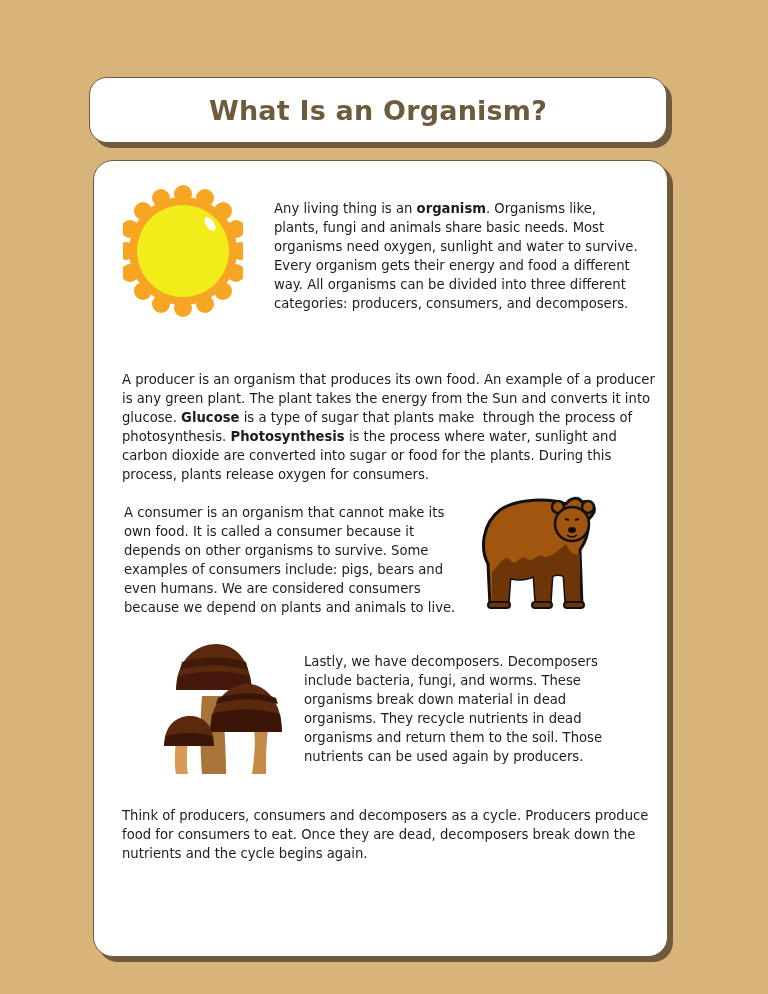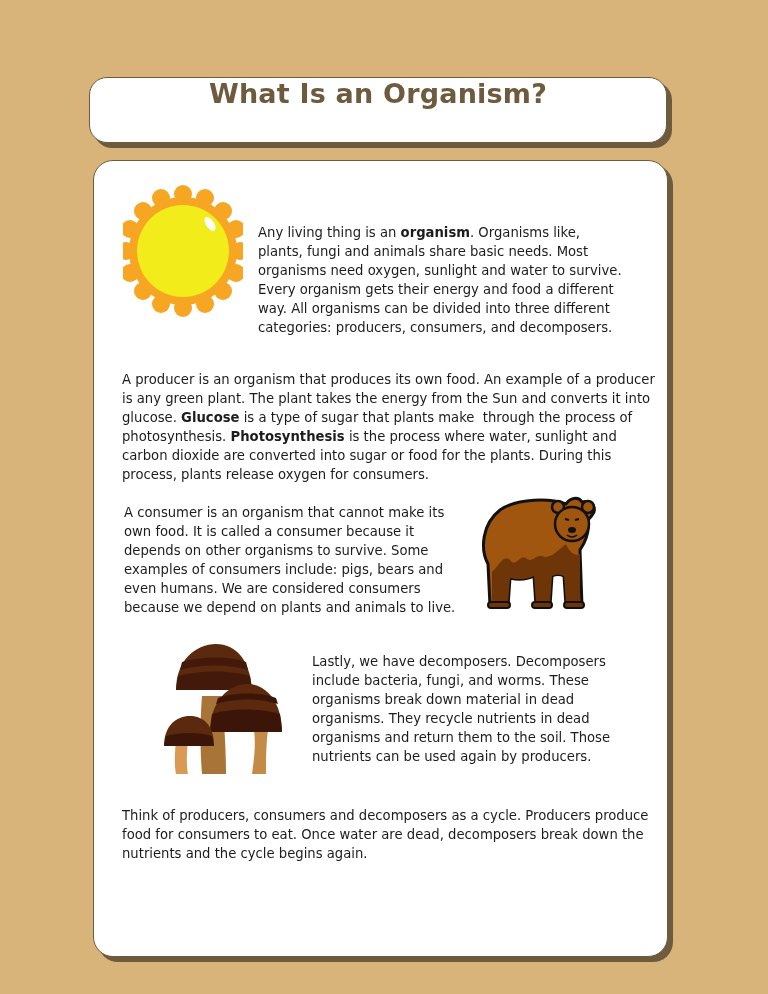--- a/index.html
+++ b/index.html
@@ -20,20 +20,21 @@
       left: 89px;
       top: 77px;
       width: 578px;
       height: 66px;
       background: #ffffff;
       border: 1.5px solid #6e5b3e;
       border-radius: 18px;
       box-shadow: 5px 5px 0 #6e5b3e;
       box-sizing: border-box;
       display: flex;
+      align-items: center;
       justify-content: center;
     }
     .title-box h1 {
       margin: 0;
       font-family: "DejaVu Sans", sans-serif;
       font-weight: bold;
       font-size: 27px;
       color: #6e5b3e;
       letter-spacing: 0.2px;
     }
@@ -51,24 +52,24 @@
     }
     .para {
       position: absolute;
       margin: 0;
       font-family: "DejaVu Sans", sans-serif;
       font-size: 13.2px;
       line-height: 19px;
       color: #1c1c1c;
     }
     .para b { font-weight: bold; }
-    .p1 { left: 258px; top: 199px; width: 370px; margin-top: 24px; }
+    .p1 { left: 274px; top: 199px; width: 370px; }
     .p2 { left: 122px; top: 370px; width: 535px; }
     .p3 { left: 124px; top: 503px; width: 340px; }
-    .p4 { left: 312px; top: 652px; width: 330px; }
+    .p4 { left: 304px; top: 652px; width: 330px; }
     .p5 { left: 122px; top: 806px; width: 530px; }
     .sun { position: absolute; left: 123px; top: 184px; width: 120px; height: 134px; }
     .bear { position: absolute; left: 470px; top: 494px; width: 130px; height: 118px; }
     .mushrooms { position: absolute; left: 160px; top: 640px; width: 130px; height: 136px; }
   </style>
 </head>
 <body>
 
 <div class="title-box">
   <h1>What Is an Organism?</h1>
@@ -133,13 +134,13 @@
   <path d="M22 22 C40 16 72 16 86 22 L88 30 C70 24 40 24 20 30 Z" fill="#42190a"></path>
   <path d="M50 92 C50 62 68 44 88 44 C106 44 122 62 122 92 Z" fill="#5b2a0e"></path>
   <path d="M52 74 C70 68 100 68 120 74 L122 92 L50 92 Z" fill="#3a1508"></path>
   <path d="M58 58 C72 52 104 52 116 58 L118 64 C100 58 74 58 56 64 Z" fill="#3a1508"></path>
   <path d="M4 106 C4 86 16 76 30 76 C44 76 54 86 54 106 Z" fill="#5b2a0e"></path>
   <path d="M6 96 C20 92 40 92 52 96 L54 106 L4 106 Z" fill="#3a1508"></path>
 </svg>
 
 <p class="para p4">Lastly, we have decomposers. Decomposers include bacteria, fungi, and worms. These organisms break down material in dead organisms. They recycle nutrients in dead organisms and return them to the soil. Those nutrients can be used again by producers.</p>
 
-<p class="para p5">Think of producers, consumers and decomposers as a cycle. Producers produce food for consumers to eat. Once water are dead, decomposers break down the nutrients and the cycle begins again.</p>
+<p class="para p5">Think of producers, consumers and decomposers as a cycle. Producers produce food for consumers to eat. Once they are dead, decomposers break down the nutrients and the cycle begins again.</p>
 
 </body></html>

